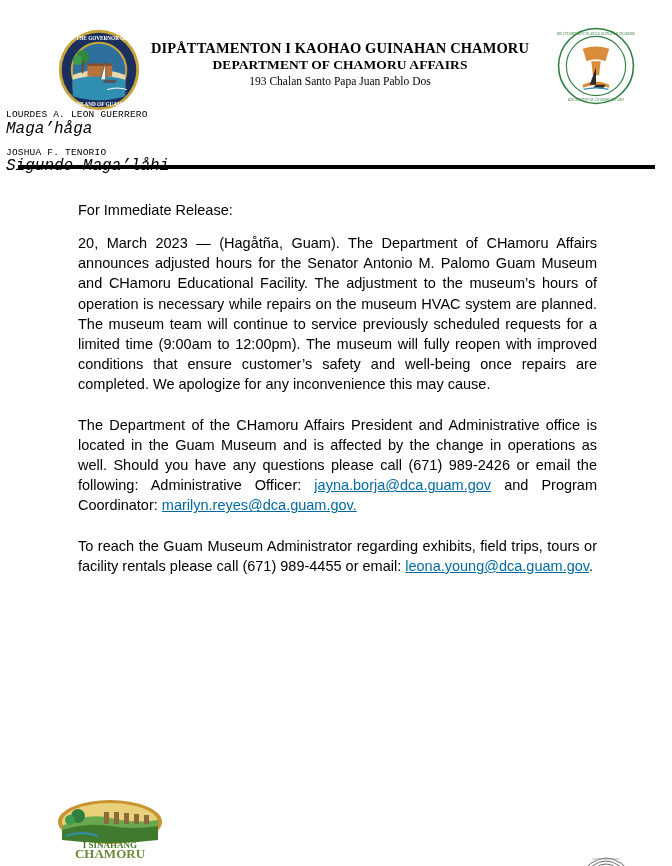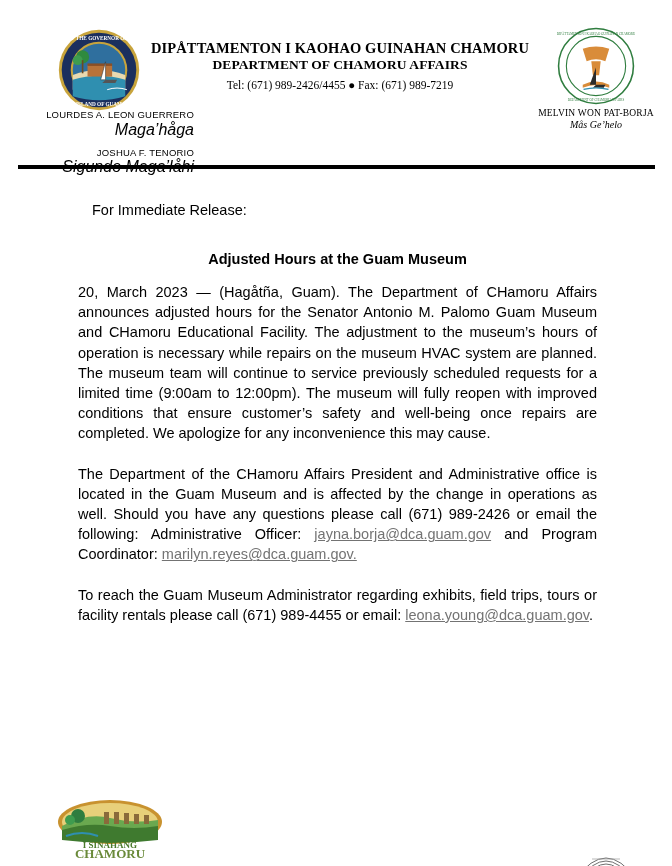--- a/index.html
+++ b/index.html
@@ -35,22 +35,22 @@
     top: 27px;
     width: 78px;
     height: 78px;
   }
 
   .gov-block {
     position: absolute;
     left: 6px;
     top: 110px;
     width: 188px;
-    text-align: right;
-    font-family: Liberation Sans, sans-serif;
+    text-align: left;
+    font-family: Liberation Mono, monospace;
     line-height: 1.12;
   }
   .gov-name {
     font-size: 9.5px;
     font-variant: small-caps;
     letter-spacing: 0.2px;
     white-space: nowrap;
   }
   .gov-title {
     font-size: 16px;
@@ -123,21 +123,20 @@
   .body-area {
     position: absolute;
     left: 78px;
     top: 200px;
     width: 519px;
   }
 
   .release-line {
     font-size: 14.5px;
     line-height: 20px;
-    margin-left: 14px;
   }
 
   .headline {
     font-size: 14.5px;
     font-weight: bold;
     text-align: center;
     margin-top: 29px;
     line-height: 20px;
   }
 
@@ -148,21 +147,21 @@
     text-justify: inter-word;
     margin: 0;
     -webkit-hyphens: none;
     hyphens: none;
   }
   p.p1 { margin-top: 13px; }
   p.p2 { margin-top: 20px; }
   p.p3 { margin-top: 20px; }
 
   a.email {
-    color: #737373;
+    color: #0369a1;
     text-decoration: underline;
   }
 
   
   .footer-left {
     position: absolute;
     left: 48px;
     top: 796px;
     width: 124px;
     height: 64px;
@@ -217,43 +216,38 @@
       <g fill="#2f7d3f" font-family="Liberation Serif, serif" font-size="4.1">
         <text x="50" y="10" text-anchor="middle">DIPÅTTAMENTON I KAOHAO GUINAHAN CHAMORU</text>
         <text x="50" y="95" text-anchor="middle">DEPARTMENT OF CHAMORU AFFAIRS</text>
       </g>
     </svg>
   </div>
 
   <div class="agency-block">
     <div class="agency-line1">DIPÅTTAMENTON I KAOHAO GUINAHAN CHAMORU</div>
     <div class="agency-line2">DEPARTMENT OF CHAMORU AFFAIRS</div>
-    <div class="agency-tel">Tel: (671) 989-2426/4455 ● Fax: (671) 989-7219</div>
+    <div class="agency-addr">193 Chalan Santo Papa Juan Pablo Dos</div>
   </div>
 
   <div class="gov-block">
     <div class="gov-name">LOURDES A. LEON GUERRERO</div>
     <div class="gov-title">Maga’håga</div>
     <div class="gov-name">JOSHUA F. TENORIO</div>
     <div class="gov-title">Sigundo Maga’låhi</div>
   </div>
 
-  <div class="lt-block">
-    <div class="lt-name">MELVIN WON PAT-BORJA</div>
-    <div class="lt-title">Mås Ge’helo</div>
-  </div>
 
   <div class="rule"></div>
 </div>
 
 <div class="body-area">
 
   <div class="release-line">For Immediate Release:</div>
 
-  <div class="headline">Adjusted Hours at the Guam Museum</div>
 
   <p class="para p1">20, March 2023 — (Hagåtña, Guam). The Department of CHamoru Affairs announces adjusted hours for the Senator Antonio M. Palomo Guam Museum and CHamoru Educational Facility. The adjustment to the museum’s hours of operation is necessary while repairs on the museum HVAC system are planned.  The museum team will continue to service previously scheduled requests for a limited time (9:00am to 12:00pm).  The museum will fully reopen with improved conditions that ensure customer’s safety and well-being once repairs are completed. We apologize for any inconvenience this may cause.</p>
 
   <p class="para p2">
     <span>The Department of the CHamoru Affairs President and Administrative office is located in the Guam Museum and is affected by the change in operations as well.  Should you have any questions please call (671) 989-2426 or email the following: Administrative Officer: </span><a class="email" href="#">jayna.borja@dca.guam.gov</a><span> and Program Coordinator: </span><a class="email" href="#">marilyn.reyes@dca.guam.gov.</a>
   </p>
 
   <p class="para p3">
     <span>To reach the Guam Museum Administrator regarding exhibits, field trips, tours or facility rentals please call (671) 989-4455 or email: </span><a class="email" href="#">leona.young@dca.guam.gov</a><span>.</span>
   </p>

